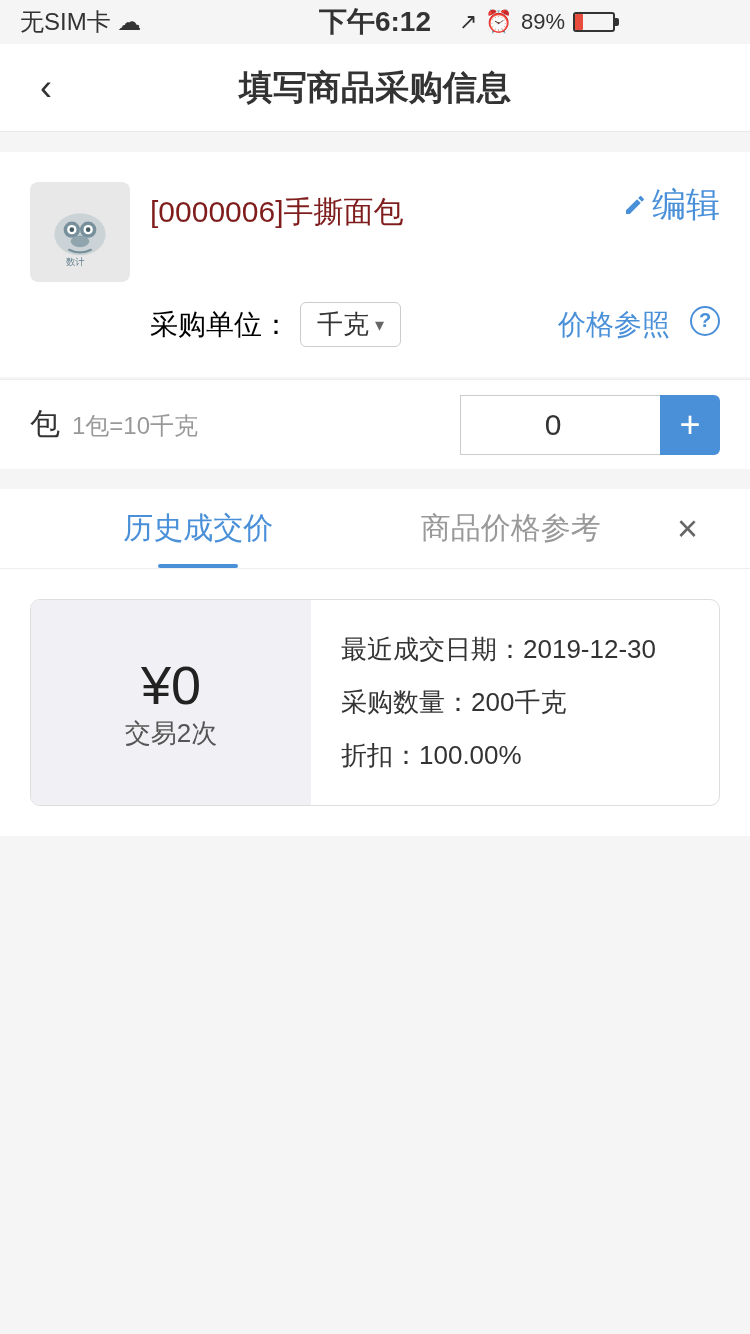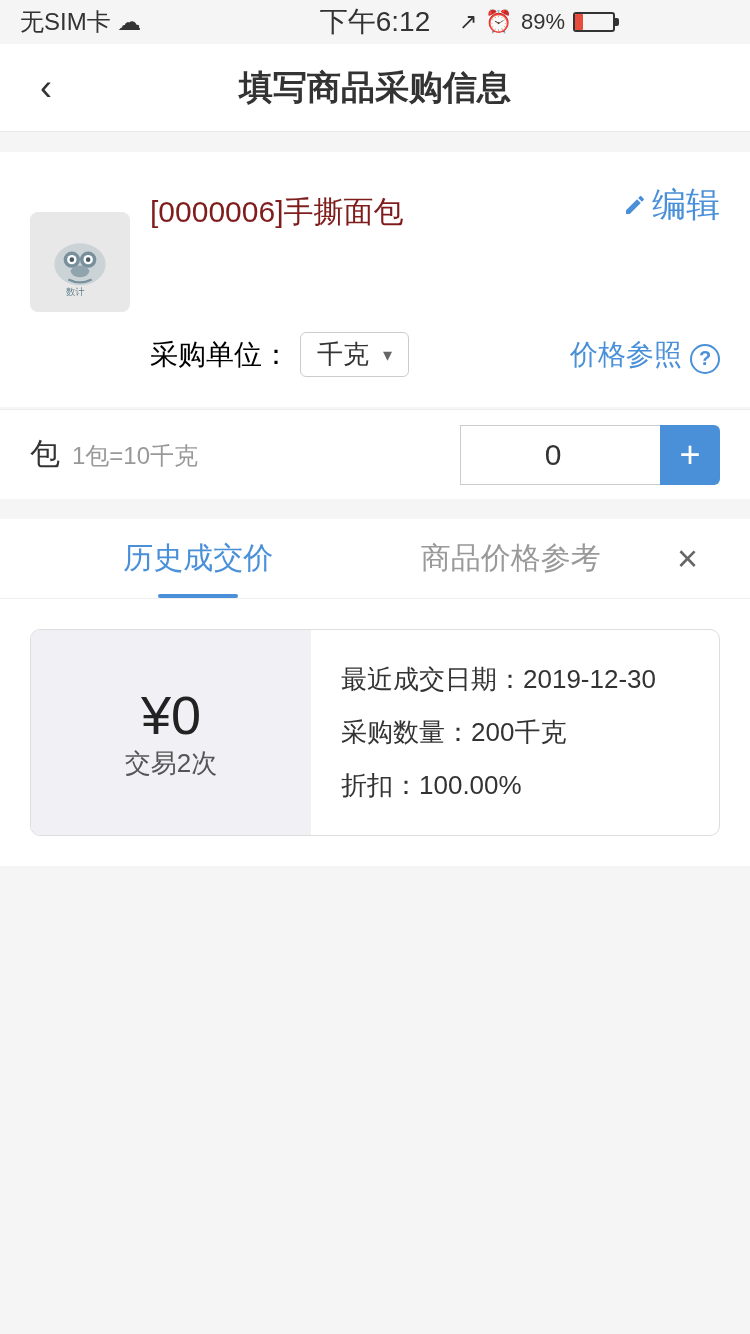--- a/index.html
+++ b/index.html
@@ -25,21 +25,21 @@
       font-weight: 500;
     }
     .status-left {
       display: flex;
       align-items: center;
       gap: 10px;
       font-size: 24px;
     }
     .status-center {
       font-size: 28px;
-      font-weight: 400;
+      font-weight: 700;
       position: absolute;
       left: 50%;
       transform: translateX(-50%);
     }
     .status-right {
       display: flex;
       align-items: center;
       gap: 8px;
       font-size: 22px;
     }
@@ -115,21 +115,20 @@
     }
     .product-image {
       width: 100px;
       height: 100px;
       background: #e8e8e8;
       border-radius: 8px;
       display: flex;
       align-items: center;
       justify-content: center;
       overflow: hidden;
-      margin-top: 30px;
     }
     .product-image svg {
       width: 70px;
       height: 70px;
     }
     .product-name {
       font-size: 30px;
       font-weight: 500;
       color: #7f1d1d;
       margin-top: 10px;
@@ -155,33 +154,33 @@
     }
     .unit-select {
       border: 1px solid #ccc;
       border-radius: 6px;
       padding: 4px 16px;
       font-size: 26px;
       color: #333;
       background: #fff;
       display: flex;
       align-items: center;
-      gap: 14px;
+      gap: 6px;
       cursor: pointer;
     }
     .unit-select-arrow {
       font-size: 18px;
       color: #666;
     }
     .price-ref {
       font-size: 28px;
       color: #4a90d9;
       display: flex;
-      align-items: flex-end;
-      gap: 8px;
+      align-items: flex-start;
+      gap: 20px;
       cursor: pointer;
     }
     .price-ref-icon {
       width: 30px;
       height: 30px;
       border: 2px solid #4a90d9;
       border-radius: 50%;
       display: flex;
       align-items: center;
       justify-content: center;

